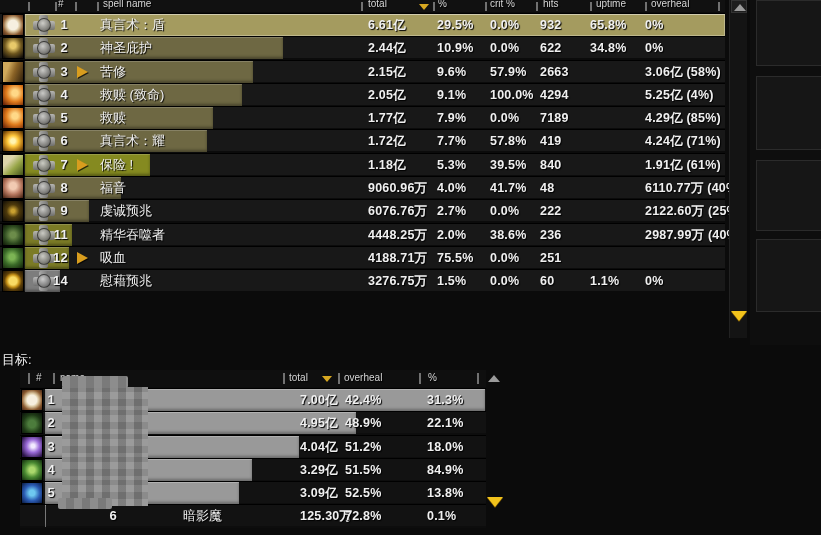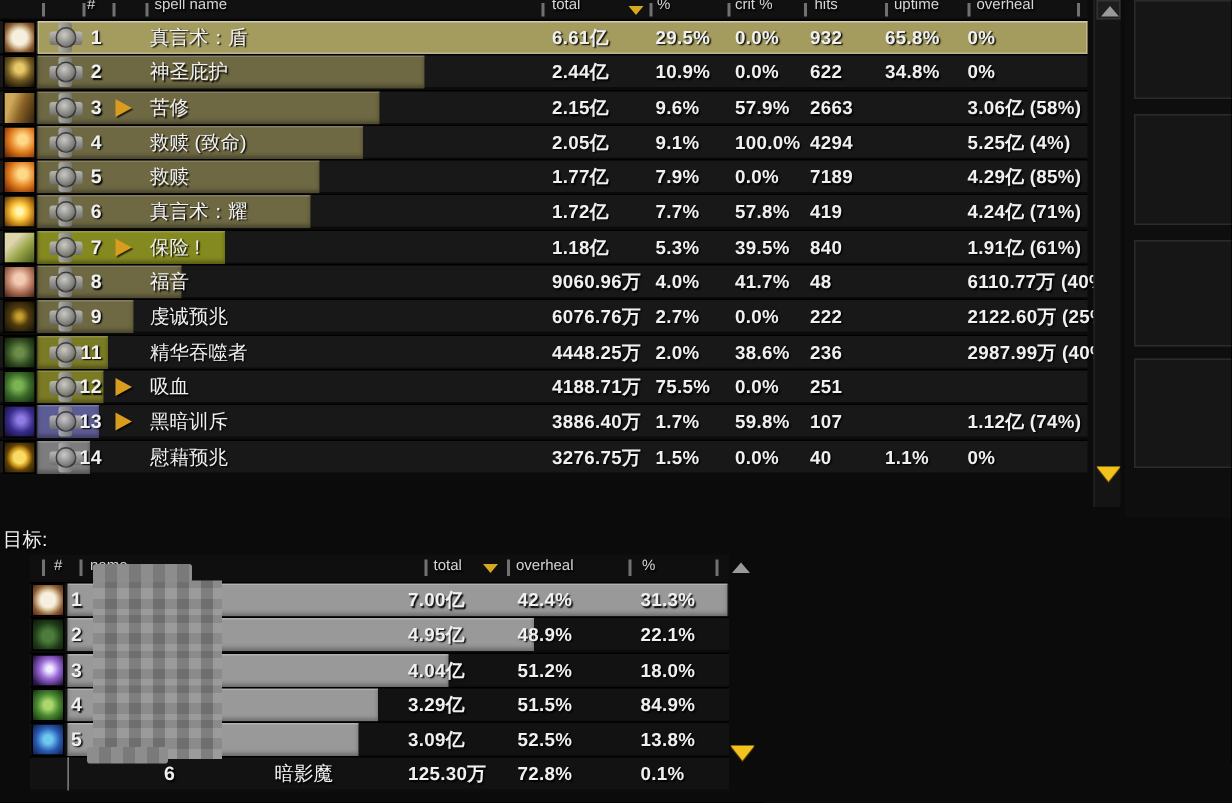--- a/index.html
+++ b/index.html
@@ -74,21 +74,21 @@
         font-size:13px; font-weight:700; text-shadow:1px 1px 1px #000;}
   .indent .tnum{left:86px;}
   .tname{position:absolute; left:42px; top:0; line-height:22px; font-size:13px; white-space:nowrap; text-shadow:1px 1px 1px #000;}
   .indent .tname{left:163px;}
   .censor{position:absolute; left:42px; top:-2px; width:86px; height:26px; z-index:3;
     background:
       repeating-linear-gradient(90deg, rgba(255,255,255,.10) 0 8px, rgba(0,0,0,.12) 8px 16px),
       repeating-linear-gradient(0deg, #909090 0 7px, #7e7e7e 7px 14px);}
   .tcol{position:absolute; top:0; line-height:22px; font-size:12.5px; font-weight:700; letter-spacing:.2px;
         white-space:nowrap; text-shadow:1px 1px 1px #000;}
-  .t-total{left:252px;} .t-over{left:325px;} .t-pct{left:407px;}
+  .t-total{left:280px;} .t-over{left:325px;} .t-pct{left:407px;}
   .blob{position:absolute; z-index:4;
     background:repeating-linear-gradient(90deg, #8d8d8d 0 8px, #7a7a7a 8px 16px); border-radius:2px;}
   .blob.b-top{left:42px; top:6px; width:66px; height:12px;}
   .blob.b-pet{left:38px; top:128px; width:54px; height:11px;}
   .tp-up{position:absolute; left:466px; top:2px;}
   .tp-down{position:absolute; left:467px; top:137px;}
 
   
   .si-1,.ti-1{background:radial-gradient(ellipse at 50% 50%, #f6efe0 0 34%, #dcc9a4 46%, #8a5a30 72%, #45281a 100%);}
   .si-2{background:radial-gradient(circle at 50% 38%, #e8c96a 0 18%, #6e561e 52%, #15100a 92%);}
@@ -335,52 +335,34 @@
     <span class="snum">12</span>
     <span class="sexp" style="display: block;"></span>
     <span class="sname">吸血</span>
     <span class="col c-total">4188.71万</span>
     <span class="col c-pct">75.5%</span>
     <span class="col c-crit">0.0%</span>
     <span class="col c-hits">251</span>
     <span class="col c-uptime"></span>
   </div>
         <div class="srow">
-    <span class="bar" style="width: 41.3px; background: rgb(93, 93, 149);"></span>
-    <span class="icon-slot sicon si-13"></span>
-    <span class="dpad">
-            <i class="dh"></i>
-            <i class="dv"></i>
-            <i class="dc"></i>
-          </span>
-    <span class="snum">13</span>
-    <span class="sexp" style="display: block;"></span>
-    <span class="sname">黑暗训斥</span>
-    <span class="col c-total">3886.40万</span>
-    <span class="col c-pct">1.7%</span>
-    <span class="col c-crit">59.8%</span>
-    <span class="col c-hits">107</span>
-    <span class="col c-uptime"></span>
-    <span class="col c-overheal">1.12亿 (74%)</span>
-  </div>
-        <div class="srow">
     <span class="bar" style="width: 35px; background: rgb(125, 125, 125);"></span>
     <span class="icon-slot sicon si-14"></span>
     <span class="dpad">
             <i class="dh"></i>
             <i class="dv"></i>
             <i class="dc"></i>
           </span>
     <span class="snum">14</span>
 
     <span class="sname">慰藉预兆</span>
     <span class="col c-total">3276.75万</span>
     <span class="col c-pct">1.5%</span>
     <span class="col c-crit">0.0%</span>
-    <span class="col c-hits">40</span>
+    <span class="col c-hits">60</span>
     <span class="col c-uptime">1.1%</span>
     <span class="col c-overheal">0%</span>
   </div>
       </div>
     <div class="sp-scroll">
       <div class="sb-up">
           <span class="tri-up-gray"></span>
         </div>
       <div class="sb-down"><span class="tri-down-gold"></span></div>
     </div>

